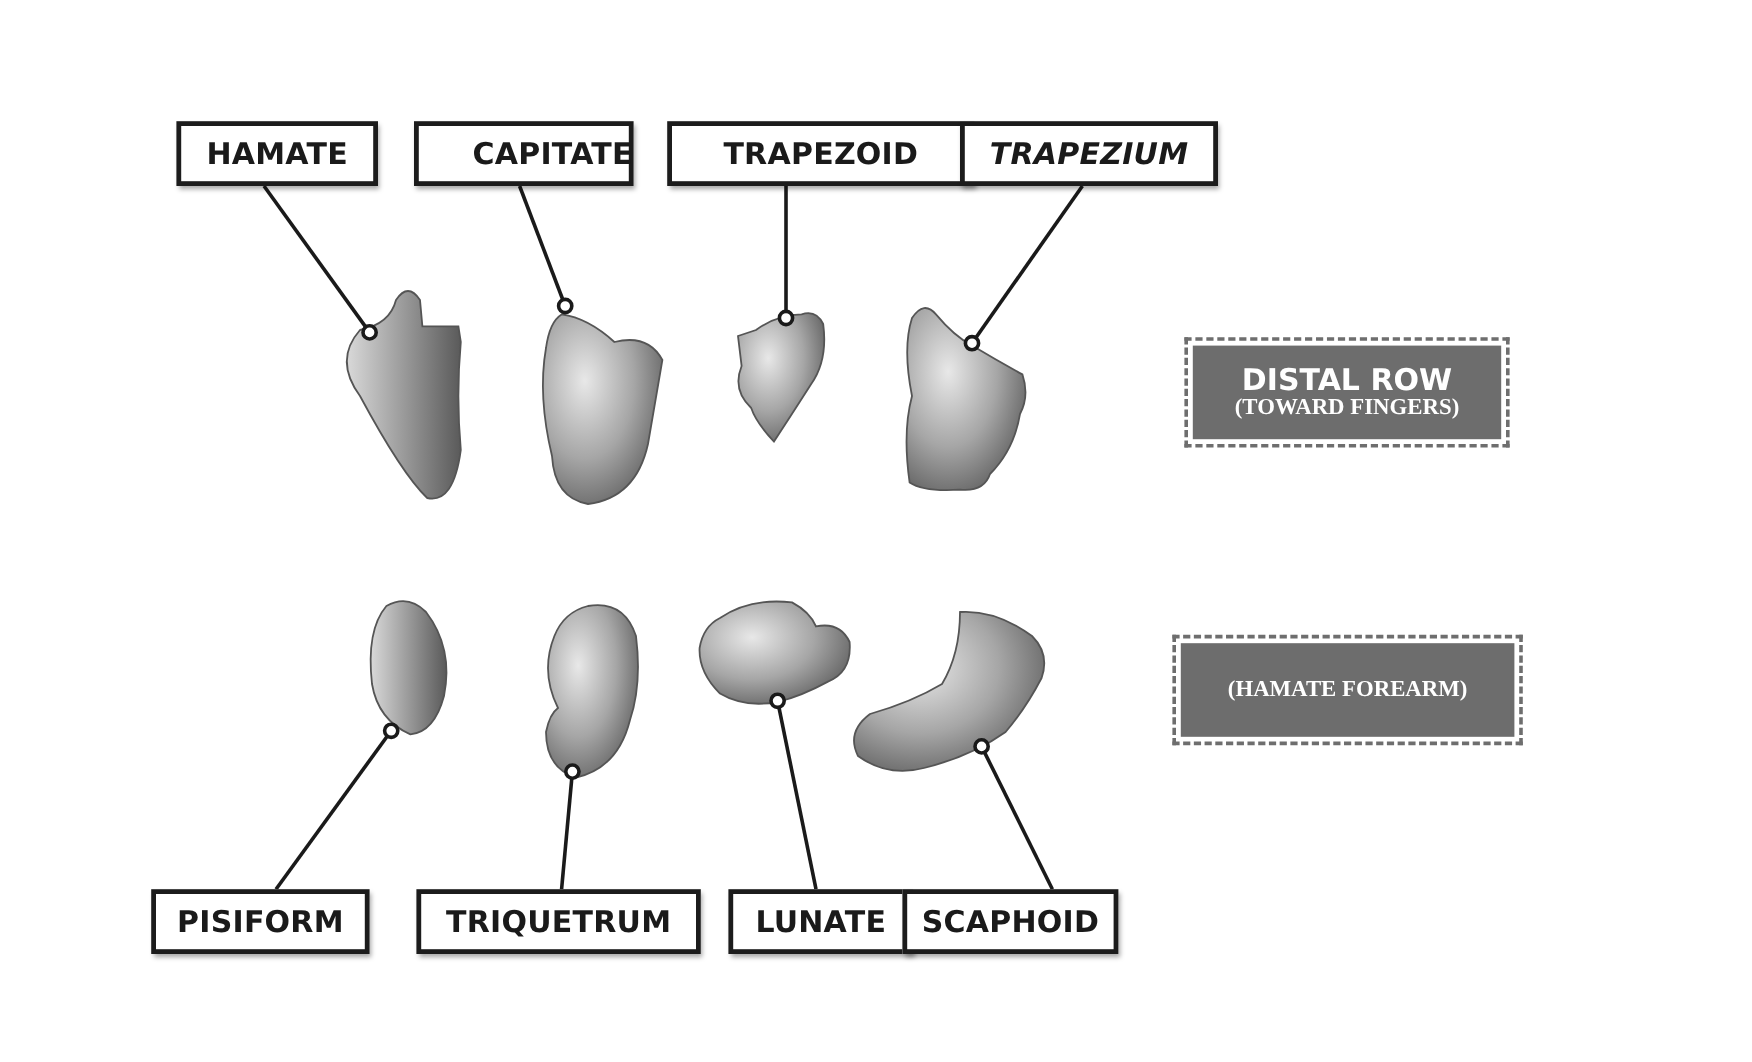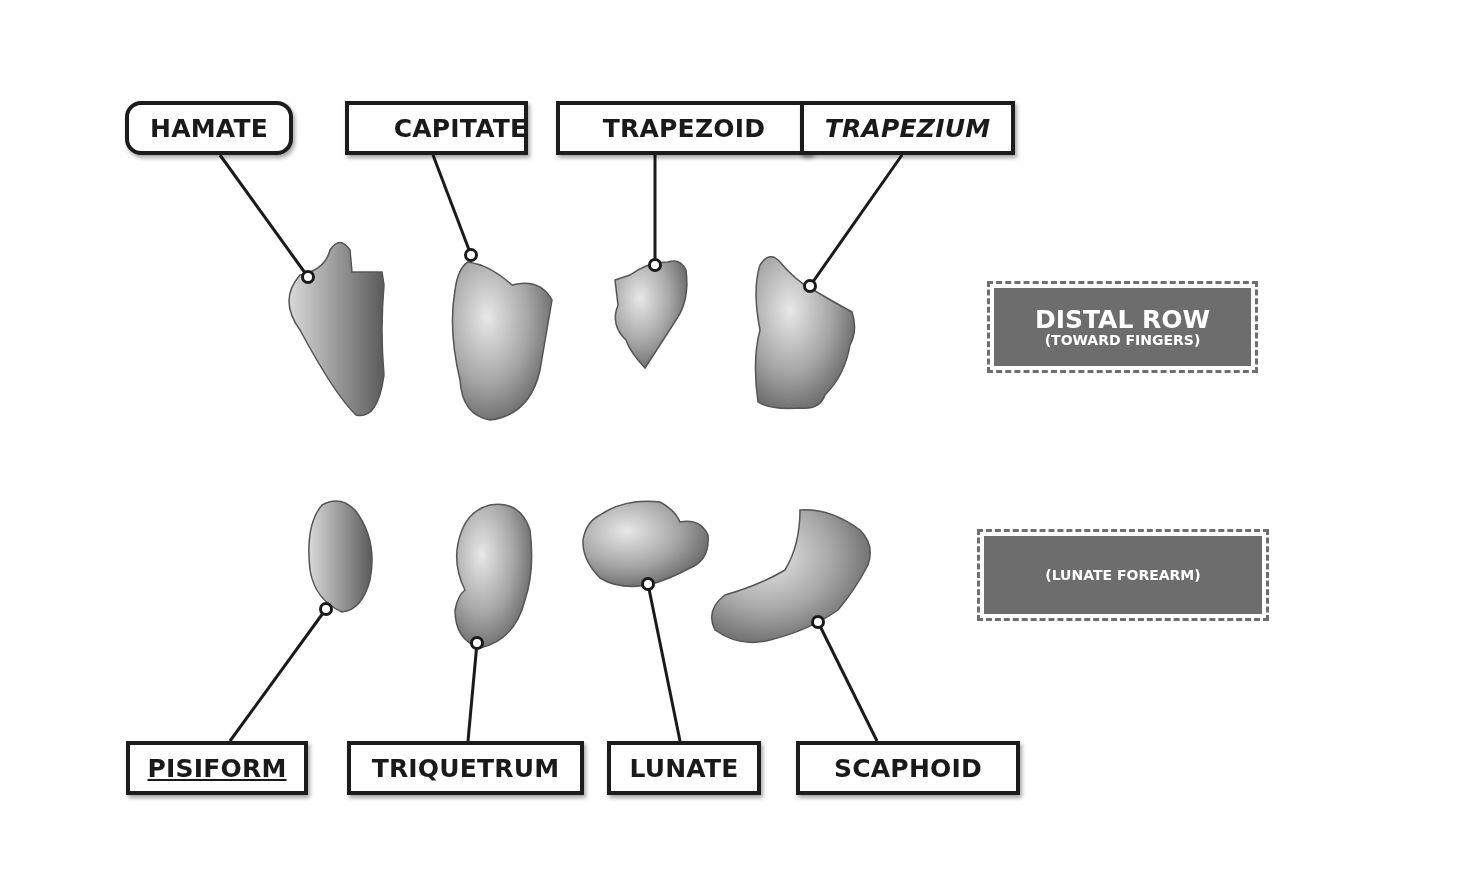--- a/index.html
+++ b/index.html
@@ -16,21 +16,21 @@
   .row-box {
     position:absolute; box-sizing:border-box;
     border:3px dashed #6e6e6e; padding:4px;
   }
   .row-inner {
     background:#6d6d6d; color:#fff; width:100%; height:100%; box-sizing:border-box;
     display:flex; flex-direction:column; align-items:center; justify-content:center;
     font-weight:bold; text-align:center; line-height:1.05;
   }
   .row-title { font-size:25px;text-align:right; }
-  .row-sub { font-size:14px; }
+  .row-sub { font-size:19px;font-family:Liberation Serif, serif; }
 </style>
 </head>
 <body>
 
 <svg class="lines" viewBox="0 0 1460 885">
   <defs>
     <radialGradient id="bg1" cx="35%" cy="35%" r="75%">
       <stop offset="0%" stop-color="#e8e8e8"></stop>
       <stop offset="55%" stop-color="#a6a6a6"></stop>
       <stop offset="100%" stop-color="#5e5e5e"></stop>
@@ -67,33 +67,33 @@
     <circle cx="471" cy="255" r="5.5"></circle>
     <circle cx="655" cy="265" r="5.5"></circle>
     <circle cx="810" cy="286" r="5.5"></circle>
     <circle cx="326" cy="609" r="5.5"></circle>
     <circle cx="477" cy="643" r="5.5"></circle>
     <circle cx="648" cy="584" r="5.5"></circle>
     <circle cx="818" cy="622" r="5.5"></circle>
   </g>
 </svg>
 
-<div class="label" style="left:125px;top:101px;width:168px;border-radius:16px;">HAMATE</div>
+<div class="label" style="left:147px;top:101px;width:168px;">HAMATE</div>
 <div class="label" style="left:345px;top:101px;width:183px;padding-left:48px;">CAPITATE</div>
 <div class="label" style="left:556px;top:101px;width:256px;">TRAPEZOID</div>
 <div class="label" style="left:800px;top:101px;width:215px;font-style:italic;">TRAPEZIUM</div>
 
-<div class="label" style="left:126px;top:741px;width:182px;text-decoration:underline;">PISIFORM</div>
+<div class="label" style="left:126px;top:741px;width:182px;">PISIFORM</div>
 <div class="label" style="left:347px;top:741px;width:237px;">TRIQUETRUM</div>
 <div class="label" style="left:607px;top:741px;width:154px;">LUNATE</div>
-<div class="label" style="left:796px;top:741px;width:224px;">SCAPHOID</div>
+<div class="label" style="left:752px;top:741px;width:180px;">SCAPHOID</div>
 
 <div class="row-box" style="left:987px;top:281px;width:271px;height:92px;">
   <div class="row-inner">
     <div class="row-title">DISTAL ROW</div>
     <div class="row-sub">(TOWARD FINGERS)</div>
   </div>
 </div>
 <div class="row-box" style="left:977px;top:529px;width:292px;height:92px;">
   <div class="row-inner">
-    <div class="row-sub">(LUNATE FOREARM)</div>
+    <div class="row-sub">(HAMATE FOREARM)</div>
   </div>
 </div>
 
 </body></html>

